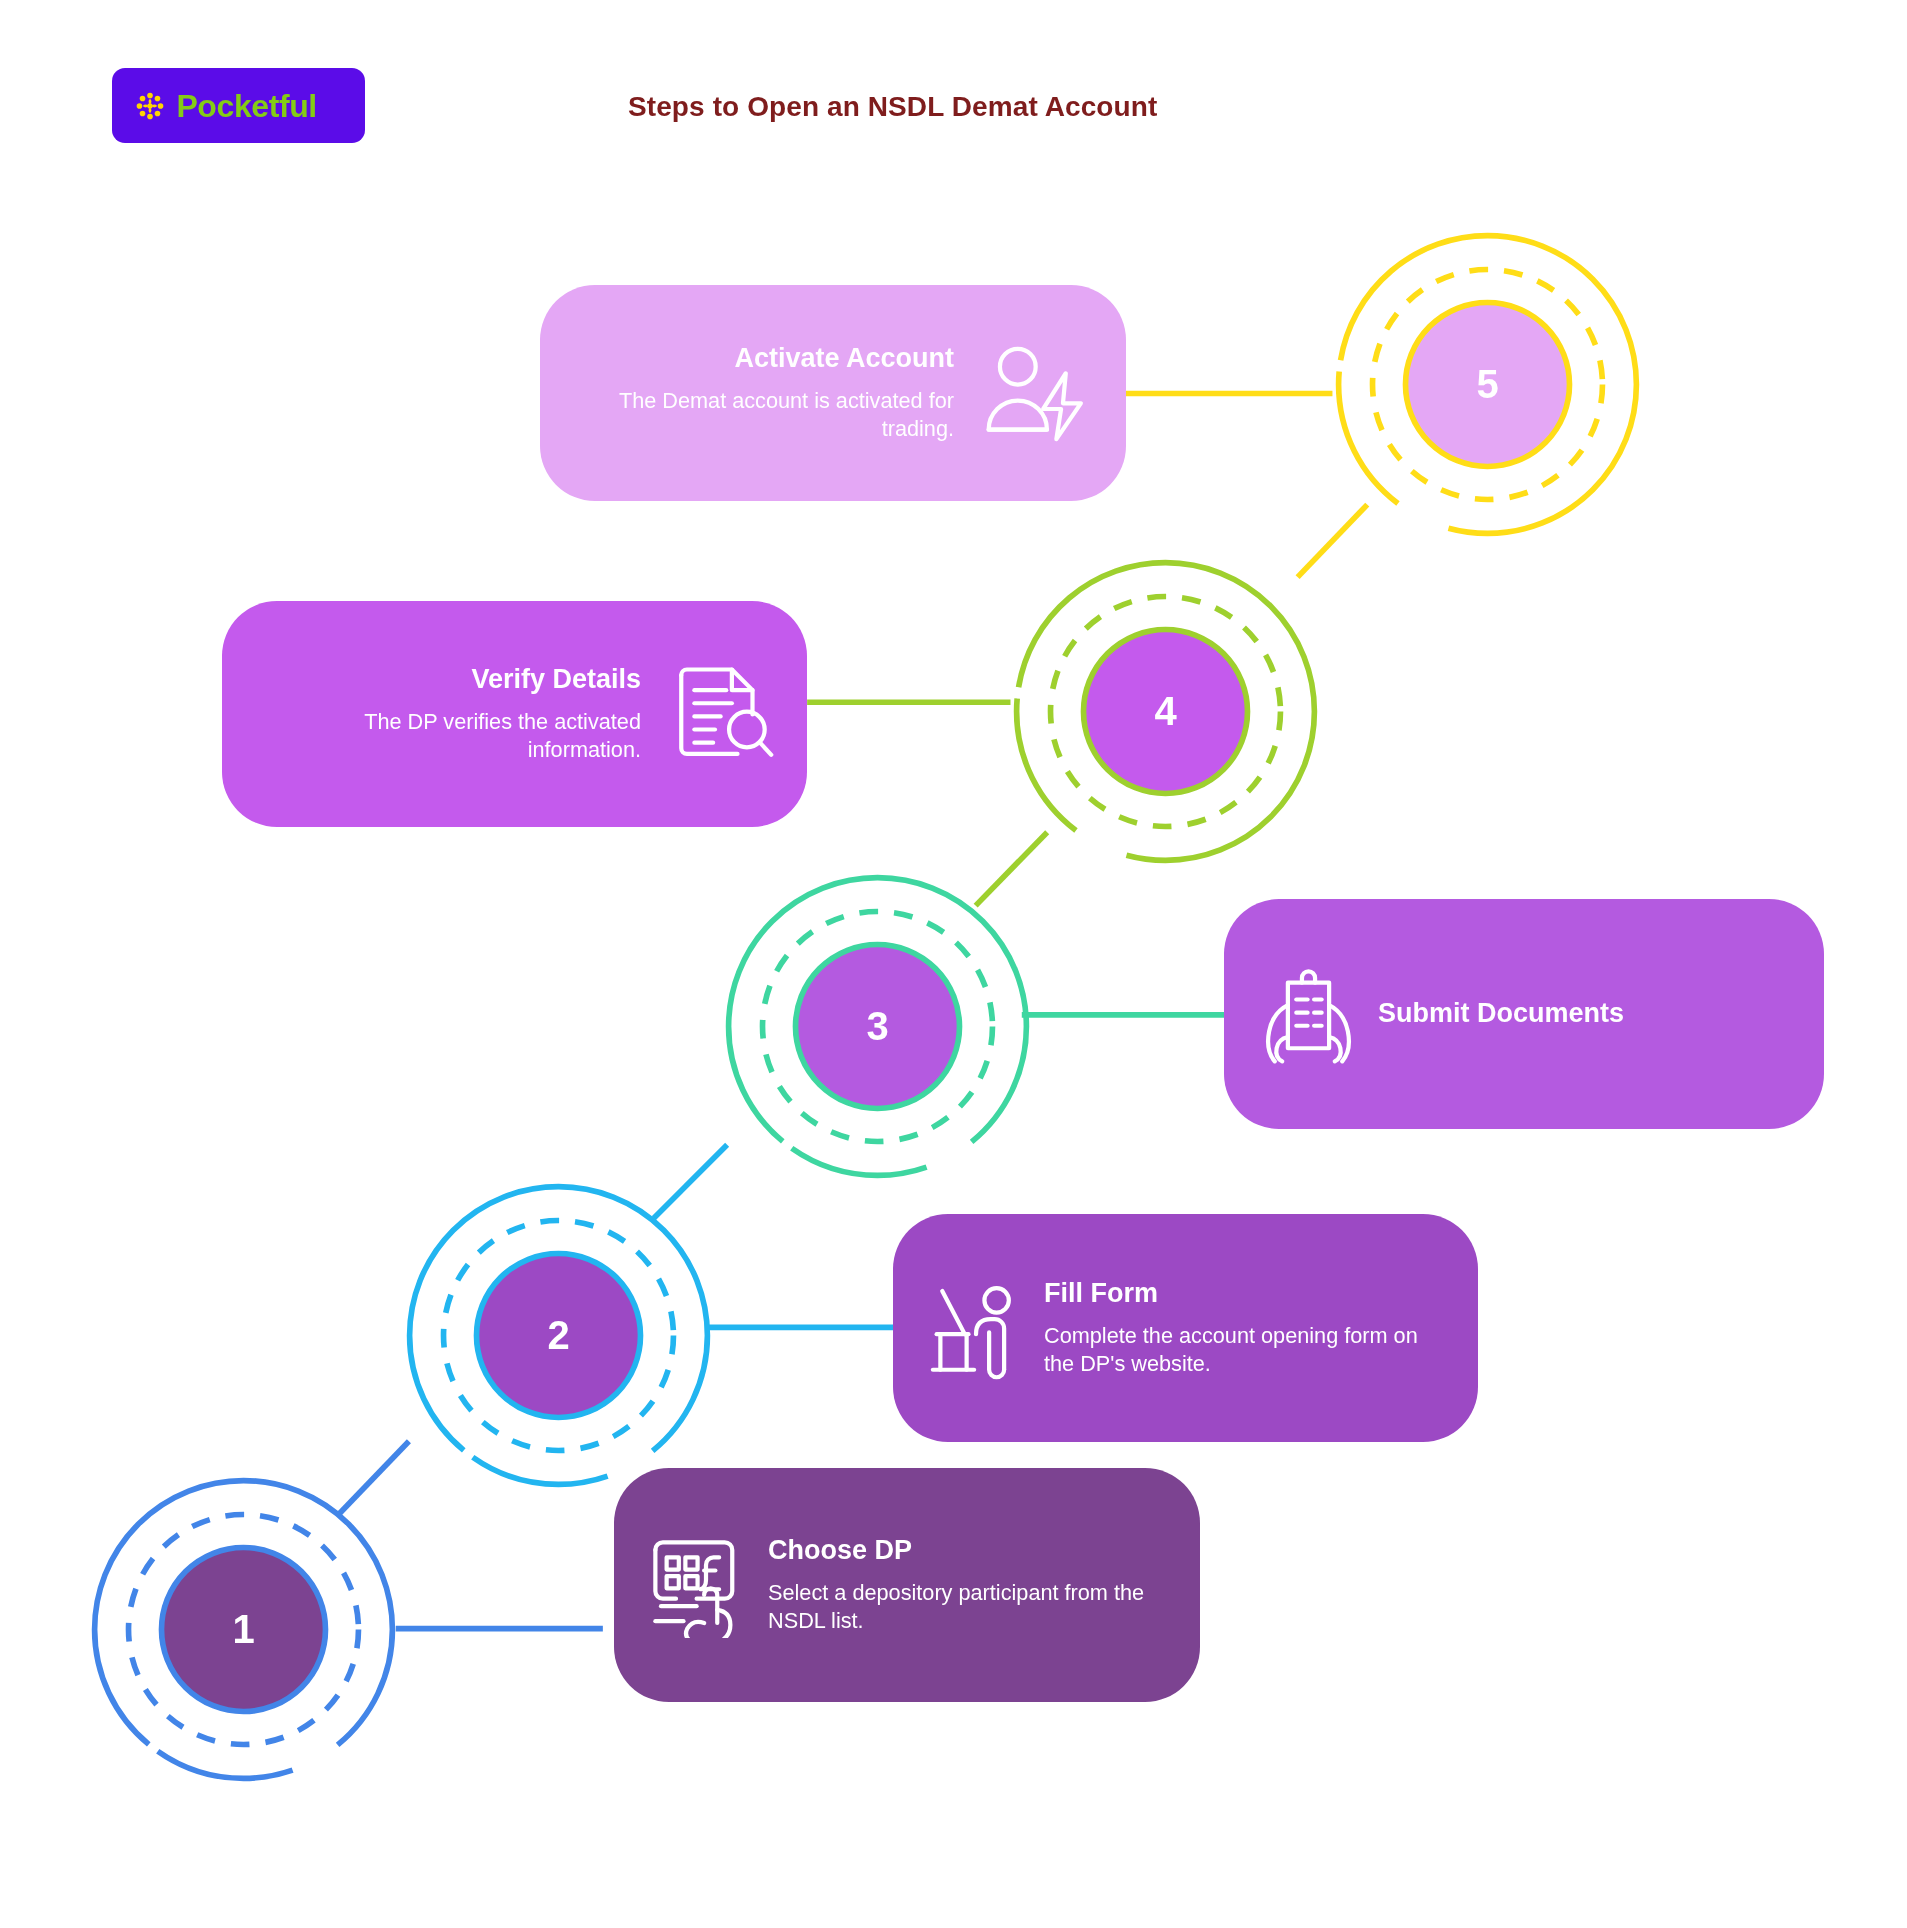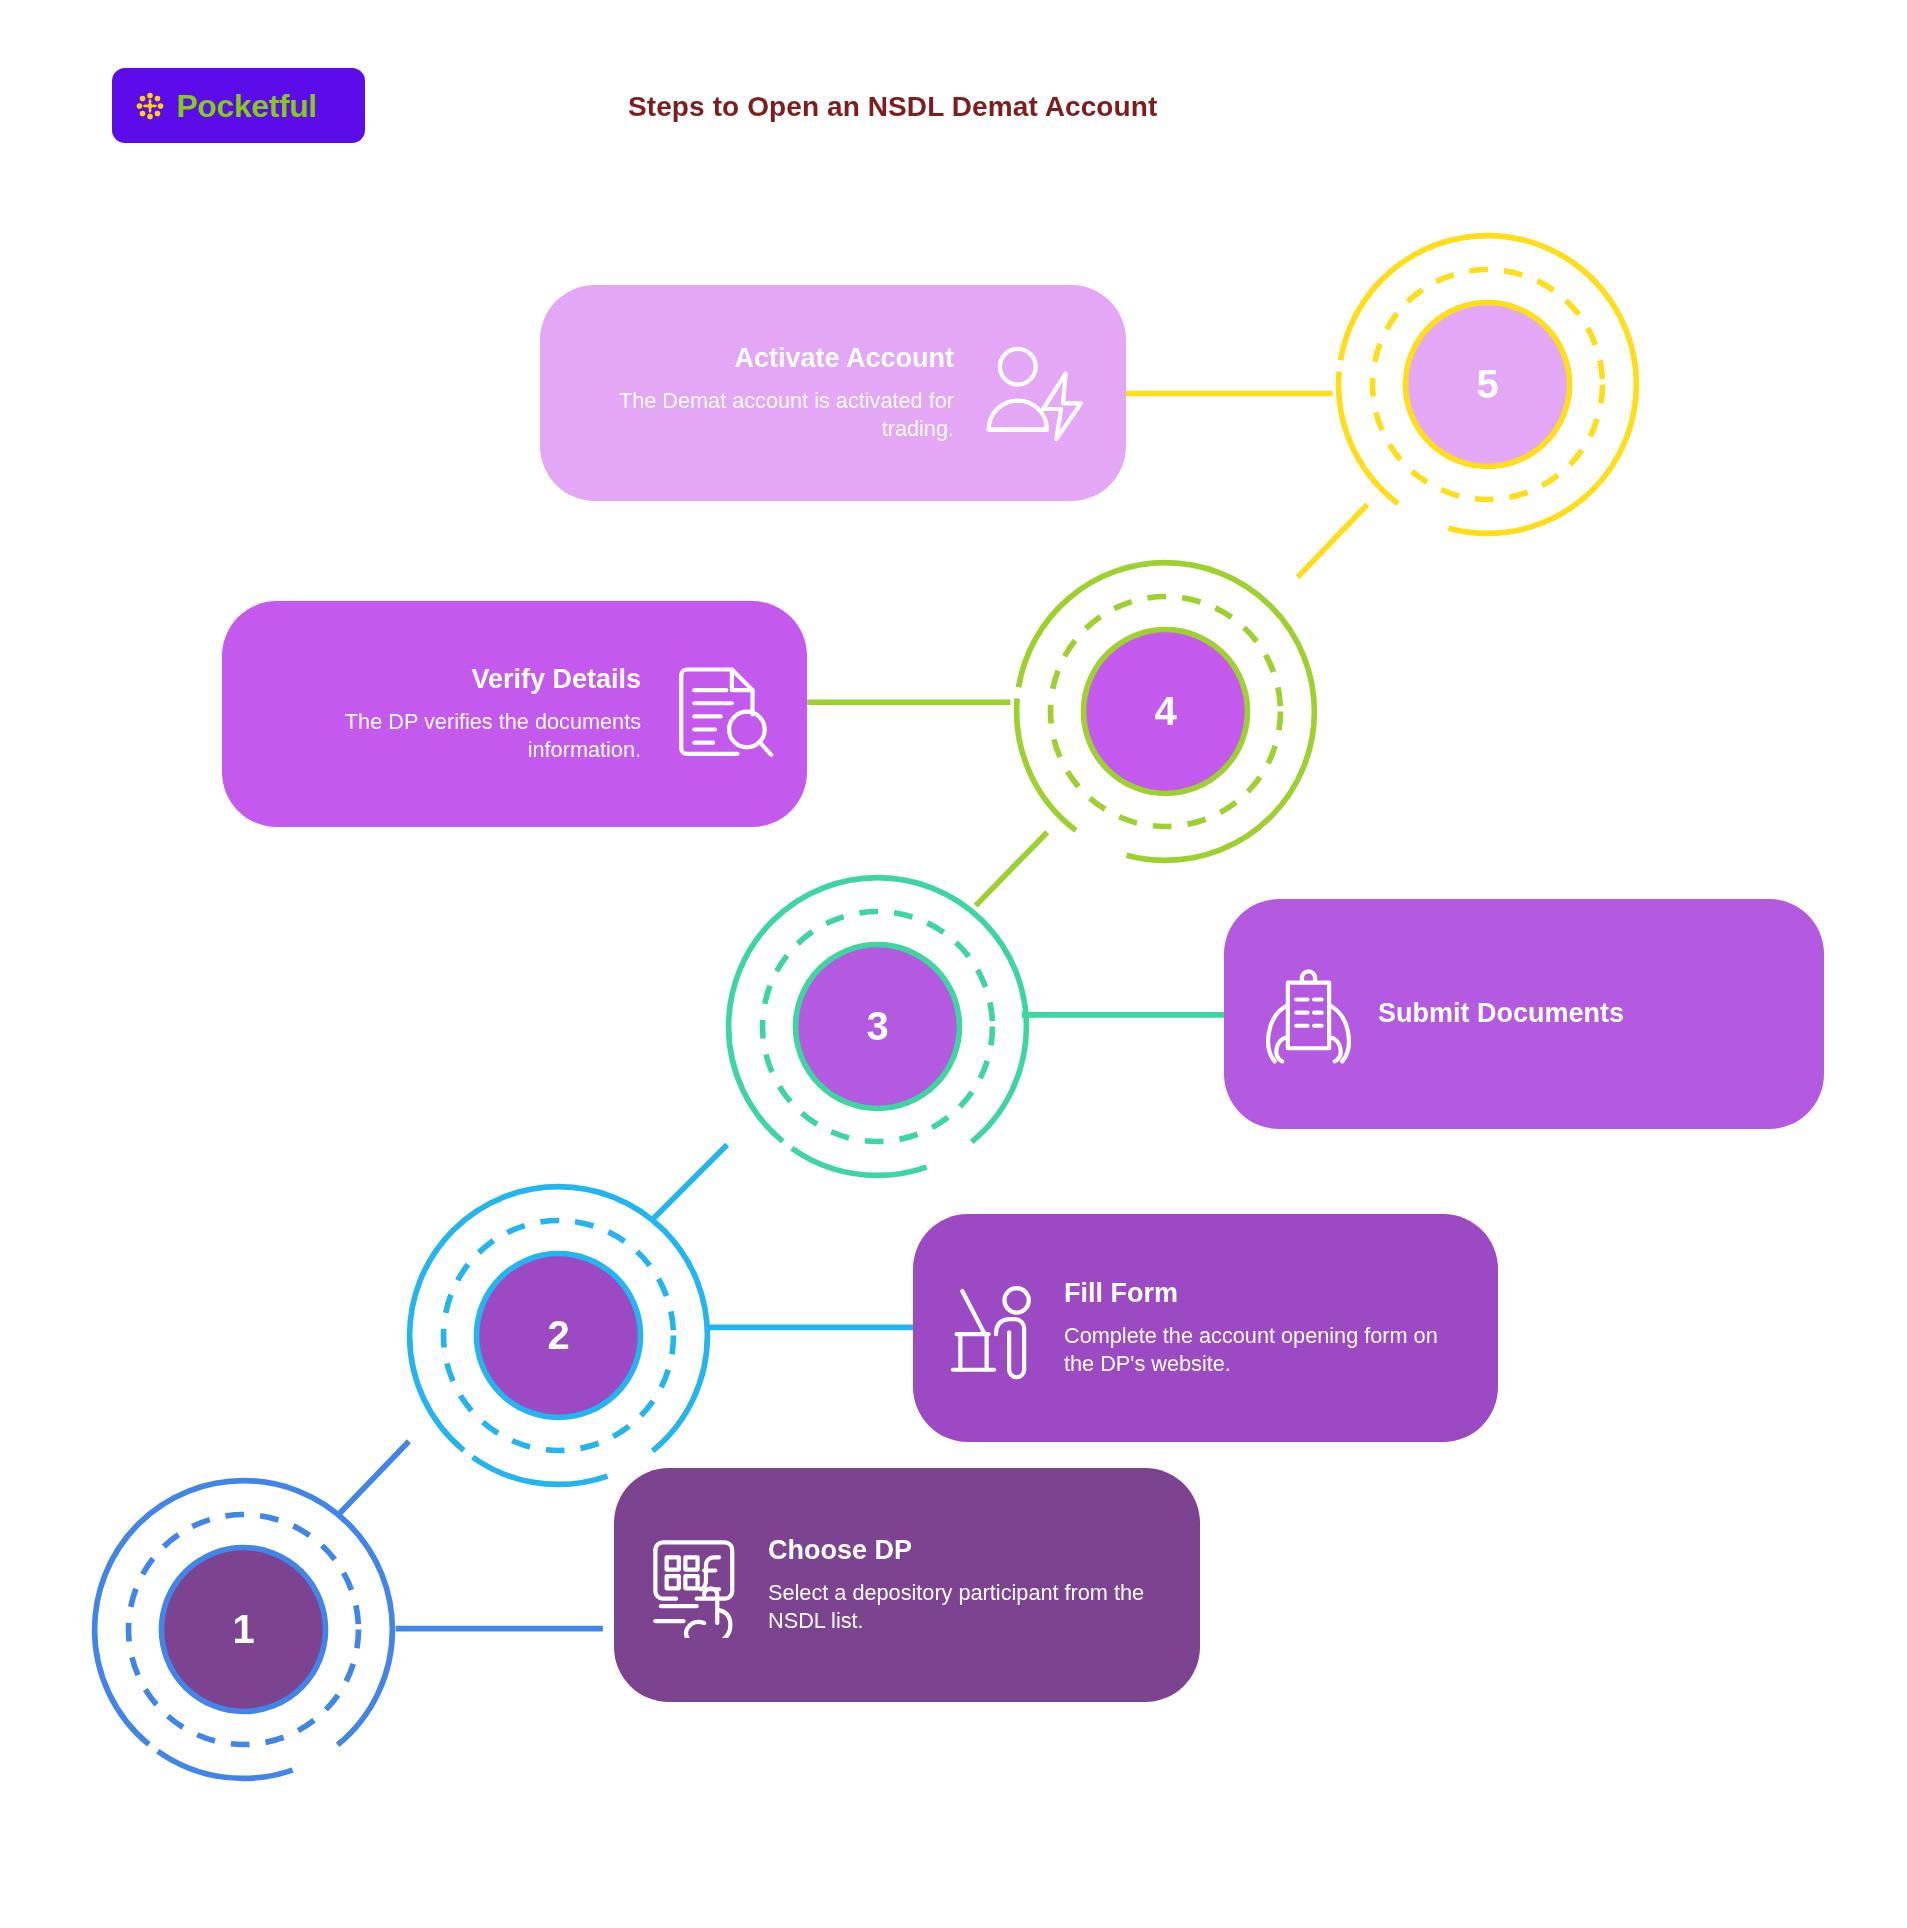--- a/index.html
+++ b/index.html
@@ -58,21 +58,21 @@
   .card .c-desc{ font-size:21.7px; font-weight:400; line-height:1.27; margin-top:13px; }
   .card .c-icon{ flex:0 0 auto; display:flex; align-items:center; justify-content:center; }
   .card.right-align .txt{ text-align:right; }
   .card.right-align .inner{ flex-direction:row;gap:29px; }
   .card.icon-left .inner{ flex-direction:row; }
 
   
   #card-5{ left:540px; top:285px; width:586px; height:216px; background:#E4A7F5; }
   #card-4{ left:222px; top:601px; width:585px; height:226px; background:#C45AED; }
   #card-3{ left:1224px; top:899px; width:600px; height:230px; background:#B45AE0; }
-  #card-2{ left:913px; top:1214px; width:585px; height:228px; background:#9C49C4; }
+  #card-2{ left:893px; top:1214px; width:585px; height:228px; background:#9C49C4; }
   #card-1{ left:603px; top:1468px; width:586px; height:234px; background:#7C4391;margin-left:11px; }
 
   #ring-5{ left:1332px; top:229px; }
   #ring-4{ left:1010px; top:556px; }
   #ring-3{ left:722px; top:871px; }
   #ring-2{ left:403px; top:1180px; }
   #ring-1{ left:88px; top:1474px; }
 </style>
 </head>
 <body>
@@ -182,21 +182,21 @@
           <path d="M88 34 L64 72 L83 72 L78 104 L104 66 L85 66 Z"></path>
         </svg>
       </div>
     </div>
   </div>
 
   <div class="card right-align" id="card-4">
     <div class="inner">
       <div class="txt">
         <div class="c-title">Verify Details</div>
-        <div class="c-desc">The DP verifies the documents information.</div>
+        <div class="c-desc">The DP verifies the activated information.</div>
       </div>
       <div class="c-icon">
         <svg width="105" height="105" viewBox="0 0 112 112" fill="none" stroke="#ffffff" stroke-width="4.5" stroke-linecap="round" stroke-linejoin="round">
           <path d="M12 14 a6 6 0 0 1 6-6 h48 l22 22 v26"></path>
           <path d="M88 30 h-22 v-22"></path>
           <path d="M12 14 v78 a6 6 0 0 0 6 6 h54"></path>
           <path d="M26 30 h34"></path>
           <path d="M26 44 h40"></path>
           <path d="M26 58 h28"></path>
           <path d="M26 72 h22"></path>

